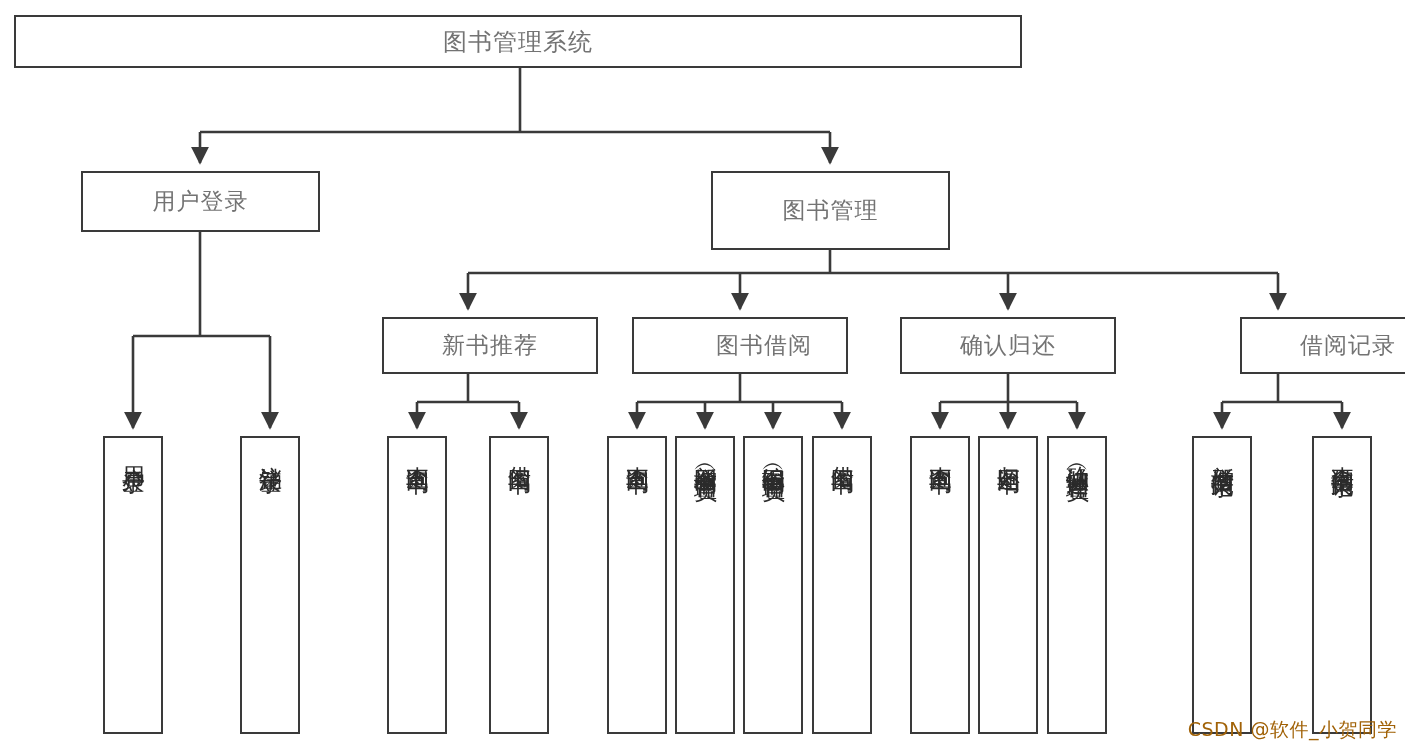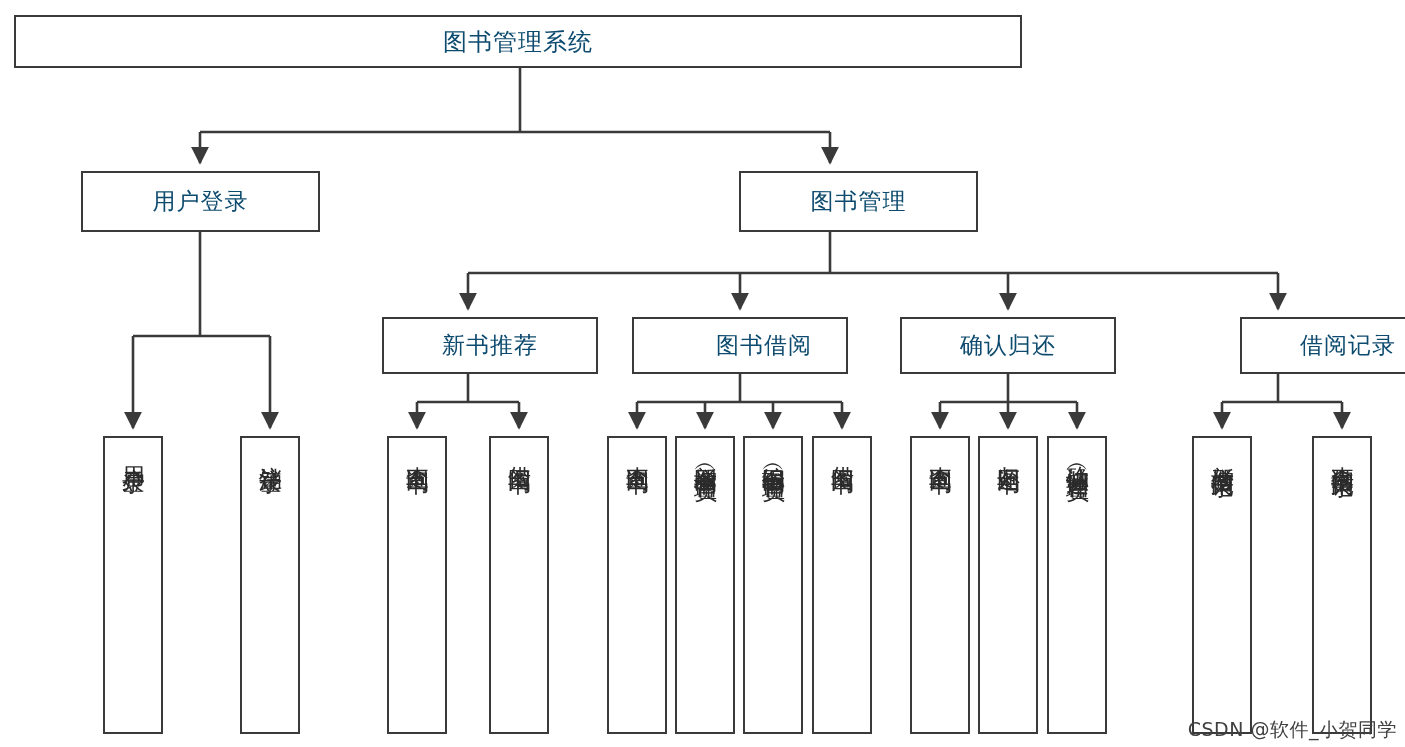--- a/index.html
+++ b/index.html
@@ -18,21 +18,21 @@
     position:absolute;
     box-sizing:border-box;
     background:#ffffff;
     border:2.5px solid #3a3a3a;
     display:flex;
     align-items:center;
     justify-content:center;
   }
   .node-h{
     font-size:23px;
-    color:#0c4a6e;
+    color:#737373;
     letter-spacing:1px;
     line-height:1;
     white-space:nowrap;
   }
   .node-root .node-h{font-size:24px;}
   .node-leaf{
     align-items:flex-start;
     justify-content:center;
     padding-top:10px;
   }
@@ -44,21 +44,21 @@
     line-height:1.12;
     letter-spacing:2px;
     white-space:nowrap;
     -webkit-text-orientation:upright;
   }
   .watermark{
     position:absolute;
     right:8px;
     bottom:4px;
     font-size:19px;
-    color:#404040;
+    color:#a16207;
     letter-spacing:0.5px;
     white-space:nowrap;
   }
 </style>
 </head>
 <body>
 
 <div id="diagram-root">
 
   <svg id="connectors" viewBox="0 0 1405 747" xmlns="http://www.w3.org/2000/svg">
@@ -113,21 +113,21 @@
     </g>
   </svg>
 
   <div class="node node-root" style="left:14px;top:15px;width:1008px;height:53px;">
     <span class="node-h">图书管理系统</span>
   </div>
 
   <div class="node" style="left:81px;top:171px;width:239px;height:61px;">
     <span class="node-h">用户登录</span>
   </div>
-  <div class="node" style="left:739px;top:171px;width:239px;height:61px;">
+  <div class="node" style="left:711px;top:171px;width:239px;height:79px;">
     <span class="node-h">图书管理</span>
   </div>
 
   <div class="node" style="left:362px;top:317px;width:216px;height:57px;margin-left:20px;">
     <span class="node-h">新书推荐</span>
   </div>
   <div class="node" style="left:632px;top:317px;width:216px;height:57px;padding-left:48px;">
     <span class="node-h">图书借阅</span>
   </div>
   <div class="node" style="left:900px;top:317px;width:216px;height:57px;">

